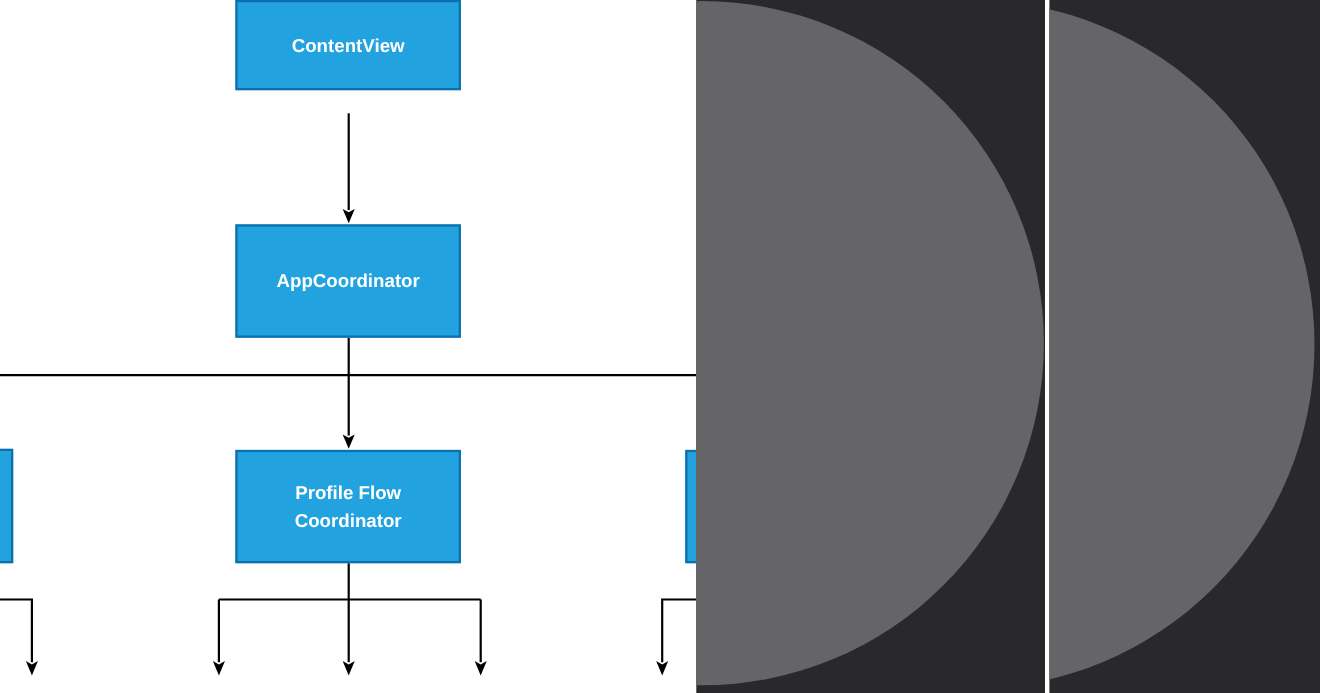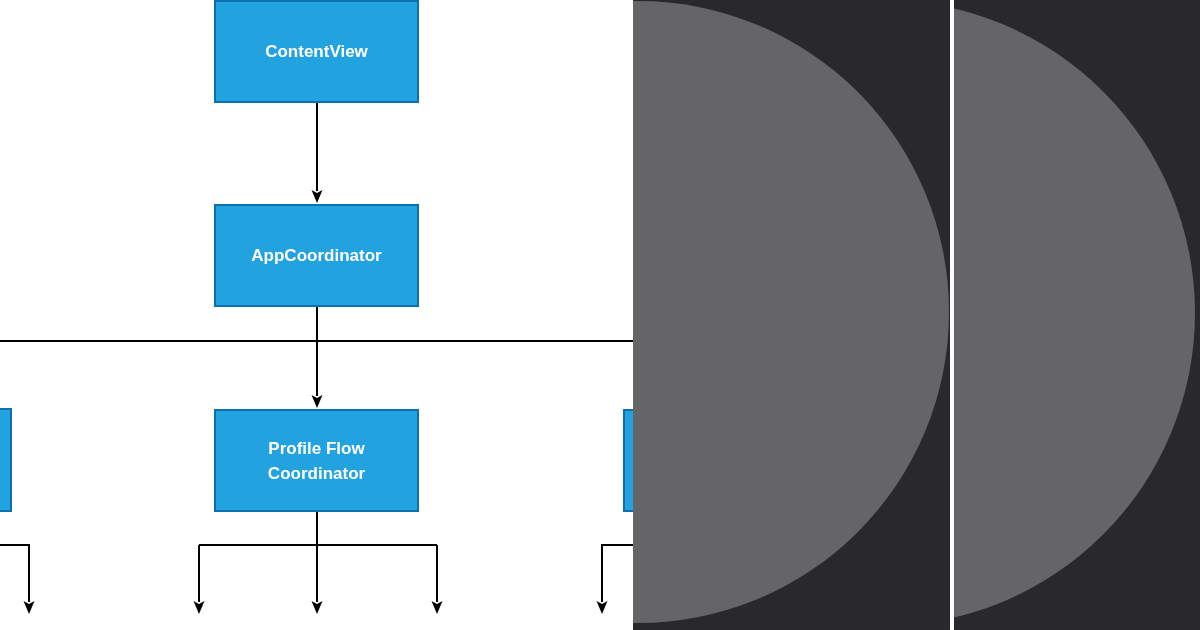--- a/index.html
+++ b/index.html
@@ -25,21 +25,21 @@
   .node {
     position: absolute;
     background: var(--node-fill, #23a2e0);
     border: 2px solid var(--node-border, #0c6fae);
     color: var(--node-text, #ffffff);
     display: flex; flex-direction: column;
     align-items: center; justify-content: center;
     text-align: center;
     font-size: 17px; font-weight: bold; line-height: 25px;
   }
-  .node-contentview   { left: 214px; top: 0;     width: 205px; height: 103px; }
+  .node-contentview   { left: 214px; top: 0;     width: 205px; height: 82px; }
   .node-appcoordinator{ left: 214px; top: 204px; width: 205px; height: 103px; }
   .node-profileflow   { left: 214px; top: 409px; width: 205px; height: 103px; }
   .node-partial-left  { left: -40px; top: 408px; width: 52px;  height: 104px; }
   .node-partial-right { left: 623px; top: 409px; width: 42px;  height: 103px; }
 
   
   .panel {
     position: absolute; top: 0; height: 630px;
     background: var(--panel-bg, #29292b);
     overflow: hidden;

